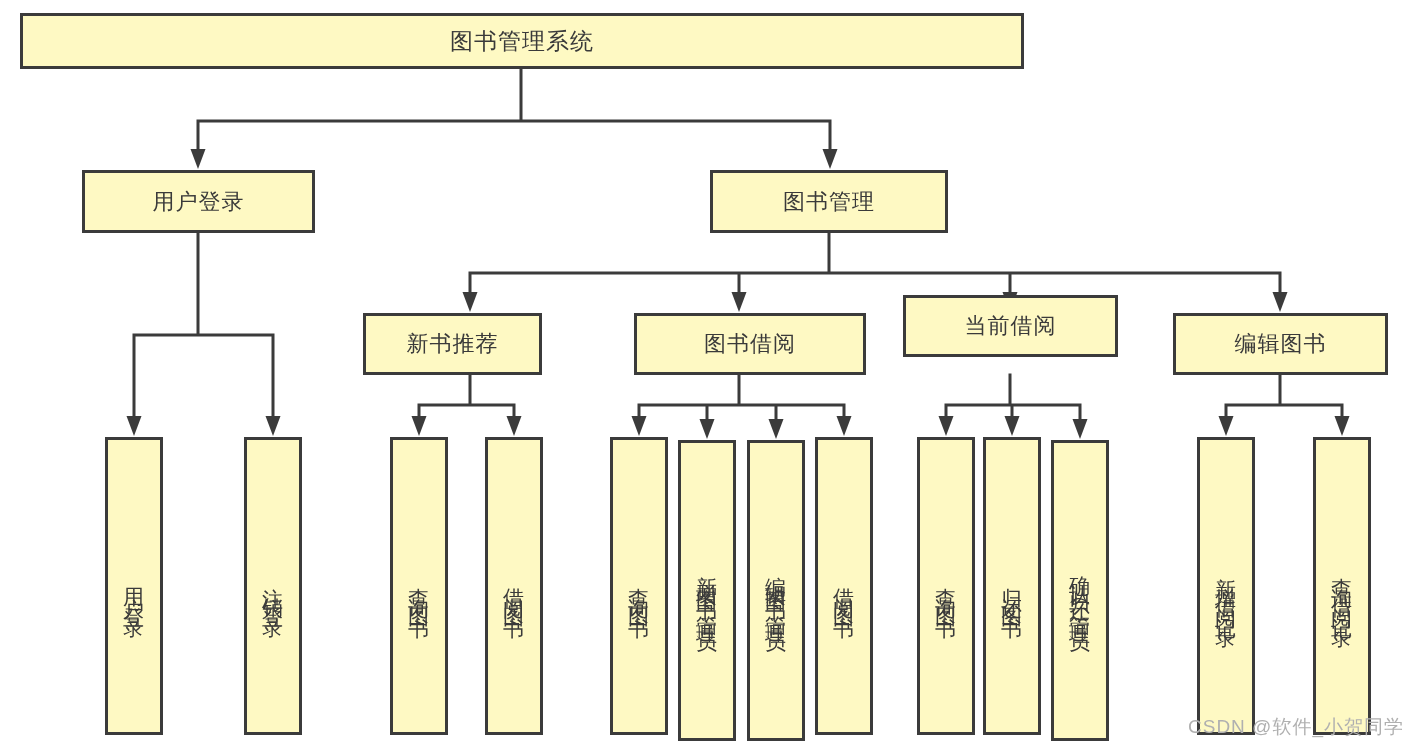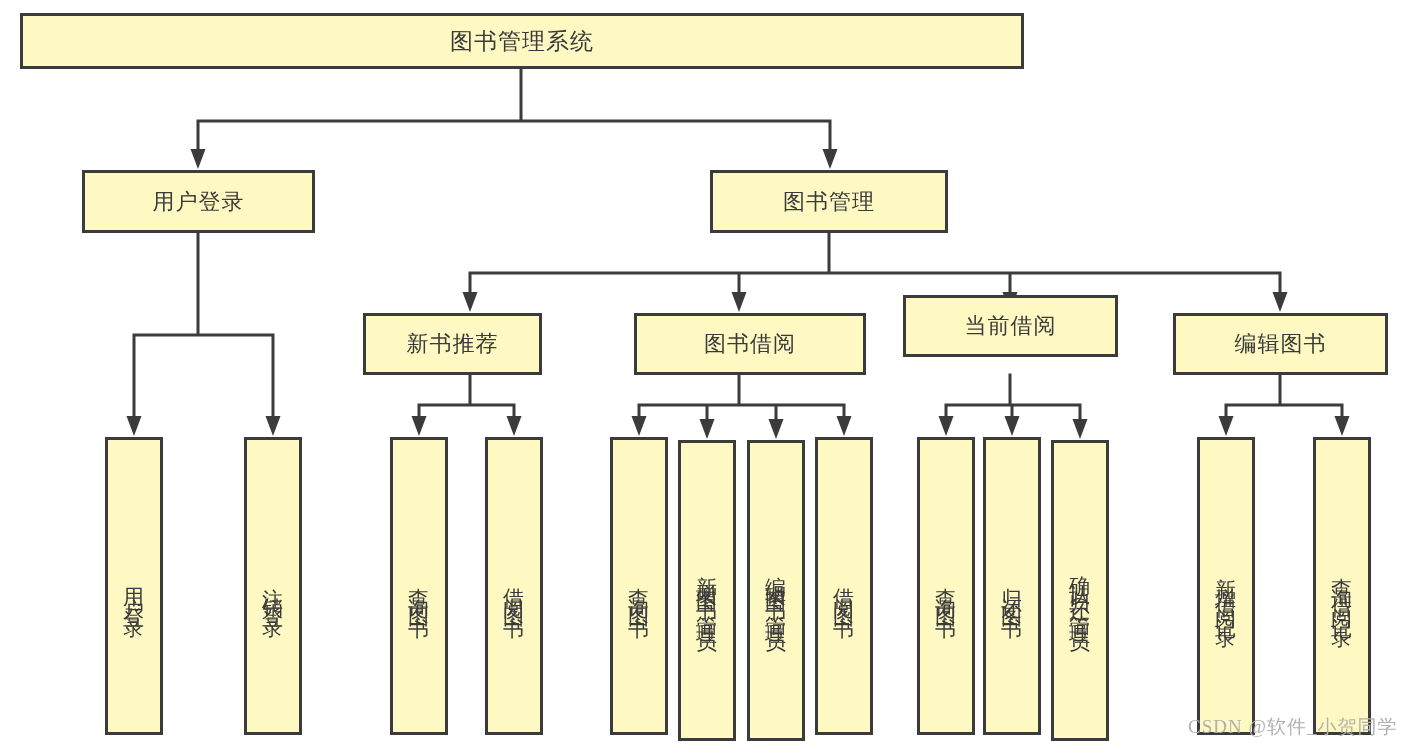--- a/index.html
+++ b/index.html
@@ -53,21 +53,20 @@
   }
   .box.v.tight { letter-spacing: 8px; padding-top: 8px; }
   .watermark {
     position: absolute;
     left: 1188px;
     top: 714px;
     font-size: 19px;
     color: var(--watermark);
     letter-spacing: 1px;
     white-space: nowrap;
-    font-family: Liberation Serif, serif;
   }
 </style>
 </head>
 <body>
 
 <div class="canvas">
 
   <svg class="connectors" width="1405" height="747" viewBox="0 0 1405 747" aria-hidden="true">
     <path d="
       M521 69 V121 M198 121 H830 M198 121 V152 M830 121 V152

